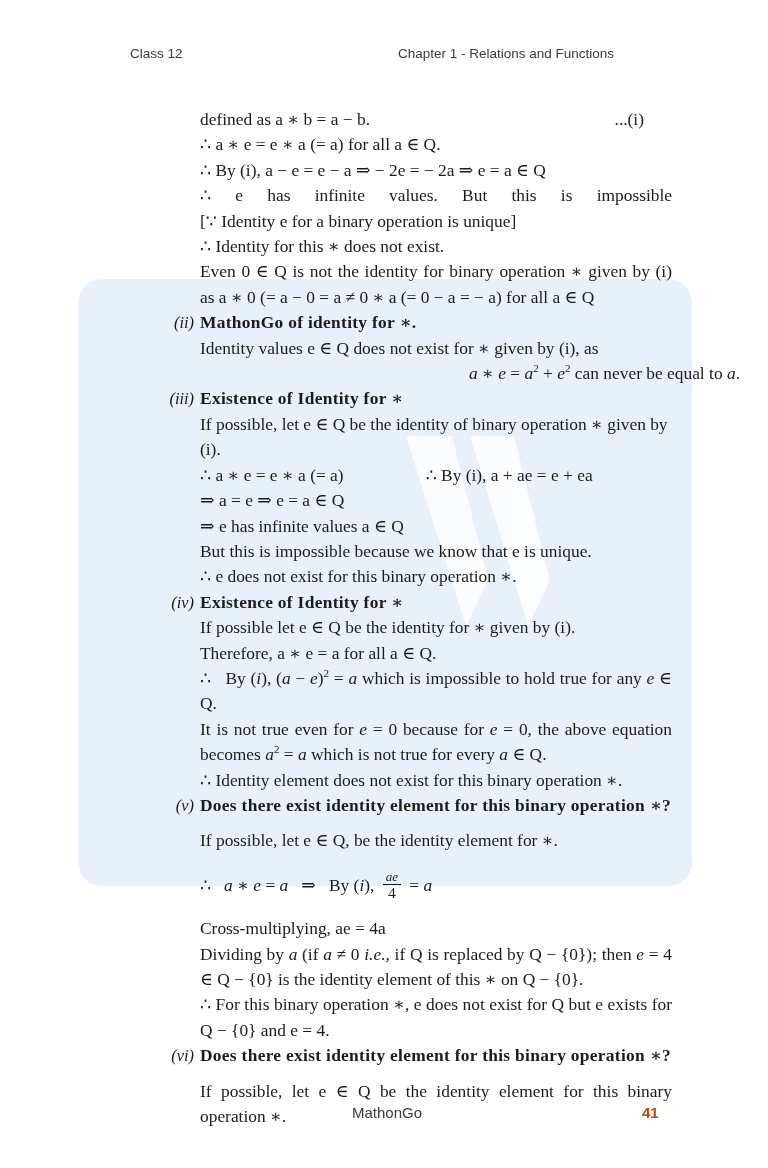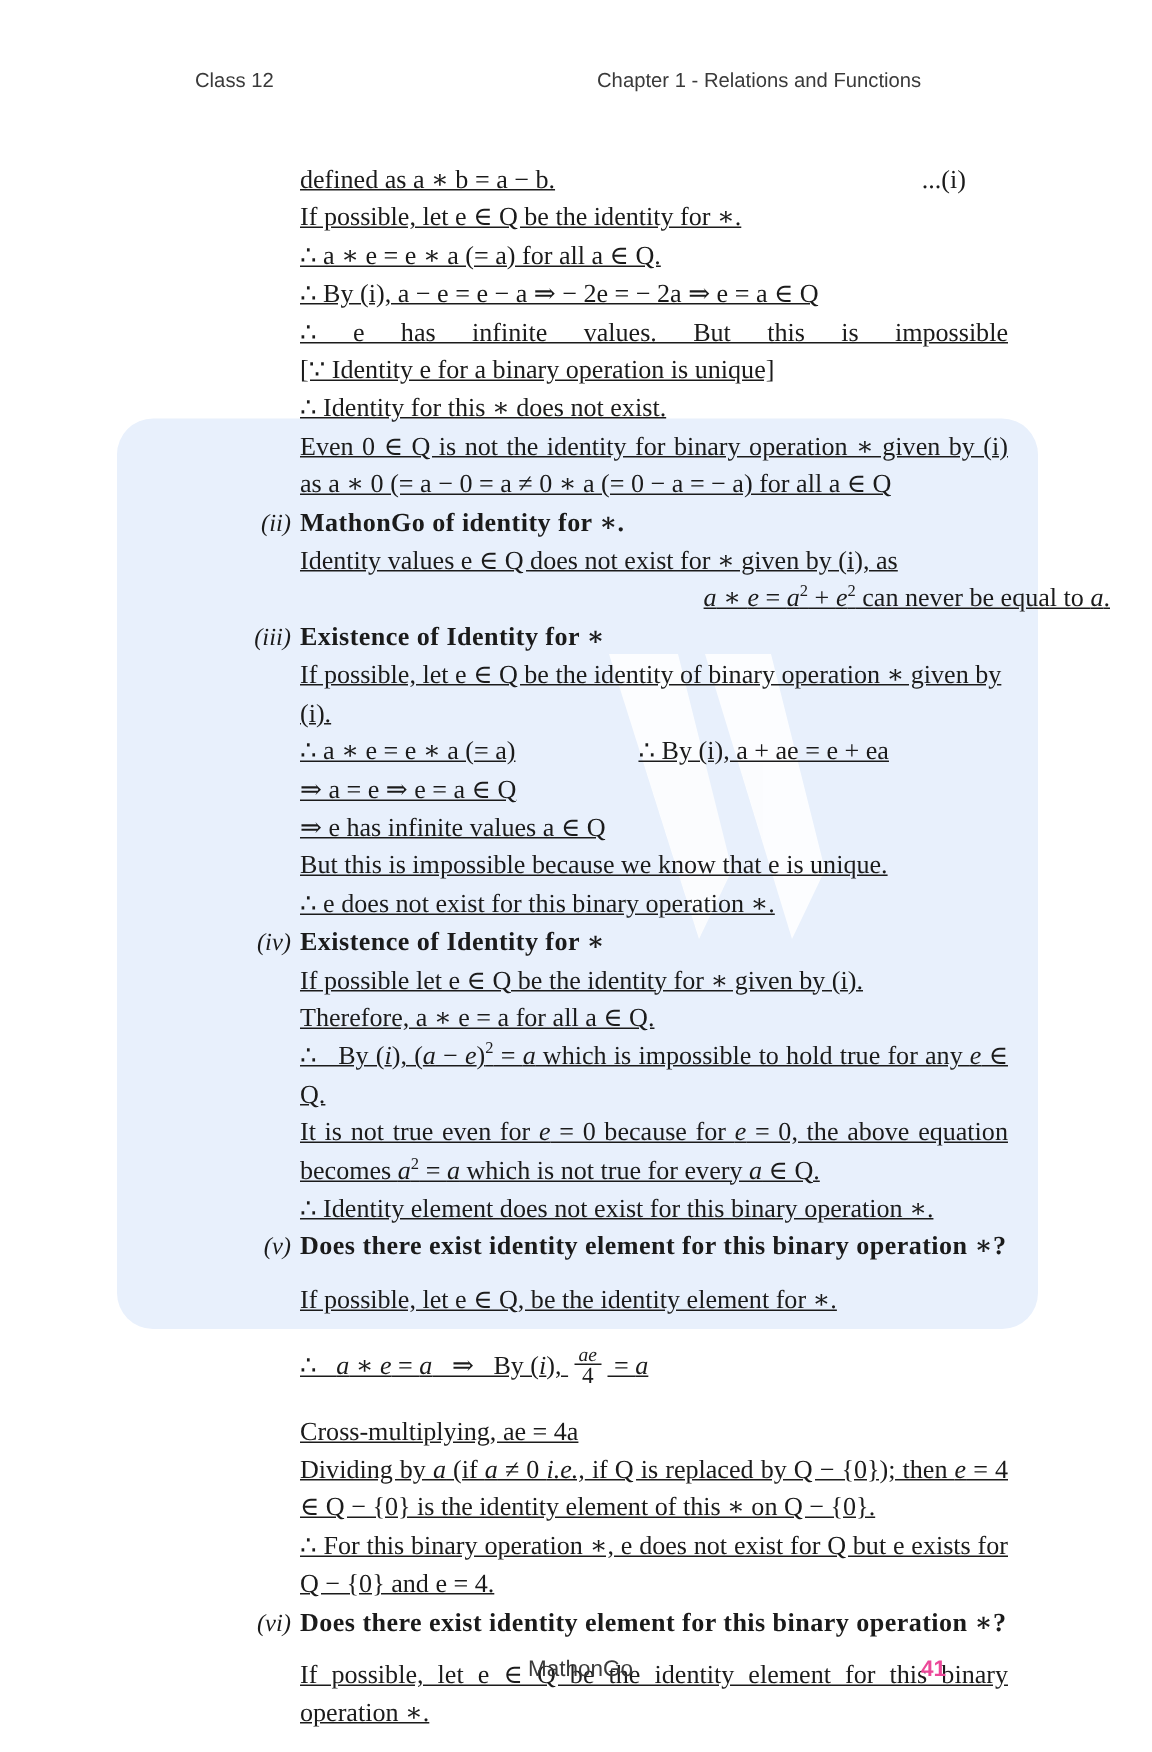--- a/index.html
+++ b/index.html
@@ -72,21 +72,20 @@
   }
   #watermark svg { display: block; }
 
   
   #content {
     position: absolute;
     left: 0;
     top: 107px;
     width: 740px;
     z-index: 2;
-    text-decoration: underline;
   }
 
   .ln {
     position: relative;
     min-height: 25.4px;
     line-height: 25.4px;
     font-size: 17.4px;
     white-space: nowrap;
   }
   
@@ -182,24 +181,24 @@
     color: #3a3a3a;
     z-index: 2;
   }
   #footer .f-center {
     position: absolute;
     left: 222px;
     top: 0;
   }
   #footer .f-right {
     position: absolute;
-    left: 484px;
+    left: 512px;
     top: 0;
     font-weight: bold;
-    color: #ec4899;
+    color: #c2410c;
   }
 </style>
 </head>
 <body>
 
 <div id="page">
 
   <div id="header">
     <span class="h-left">Class 12</span>
     <span class="h-center">Chapter 1 - Relations and Functions</span>
@@ -215,21 +214,20 @@
       </g>
     </svg>
   </div>
 
   <div id="content">
 
     <div class="ln lvl-body">
       <span>defined as a ∗ b = a − b.</span>
       <span class="eqref">...(i)</span>
     </div>
-    <div class="ln lvl-body">If possible, let e ∈ Q be the identity for ∗.</div>
     <div class="ln lvl-body">∴   a ∗ e = e ∗ a (= a) for all a ∈ Q.</div>
     <div class="ln lvl-body">∴   By (i), a − e = e − a  ⇒  − 2e = − 2a  ⇒  e = a ∈ Q</div>
     <div class="ln lvl-body just">∴   e has infinite values. But this is impossible</div>
     <div class="ln lvl-body">[∵   Identity e for a binary operation is unique]</div>
     <div class="ln lvl-body">∴   Identity for this ∗ does not exist.</div>
     <div class="ln lvl-body just-last" style="text-align-last:left;">Even 0 ∈ Q is not the identity for binary operation ∗ given by (i) as a ∗ 0 (= a − 0 = a ≠ 0 ∗ a (= 0 − a = − a) for all a ∈ Q</div>
 
     <div class="ln lvl-head">
       <span class="rn">(ii)</span><b class="hd rn-body">MathonGo of identity for ∗.</b>
     </div>

